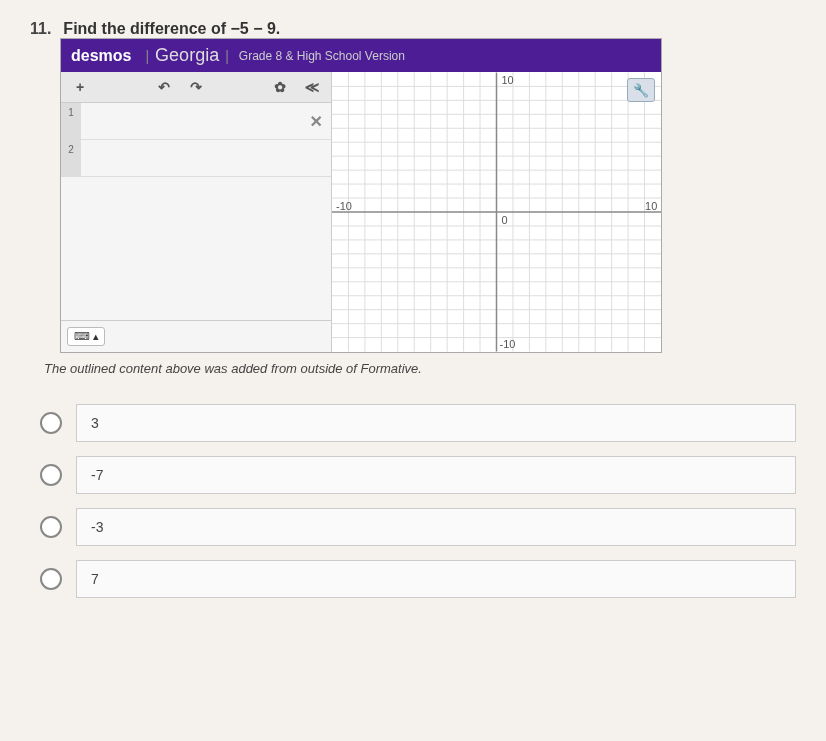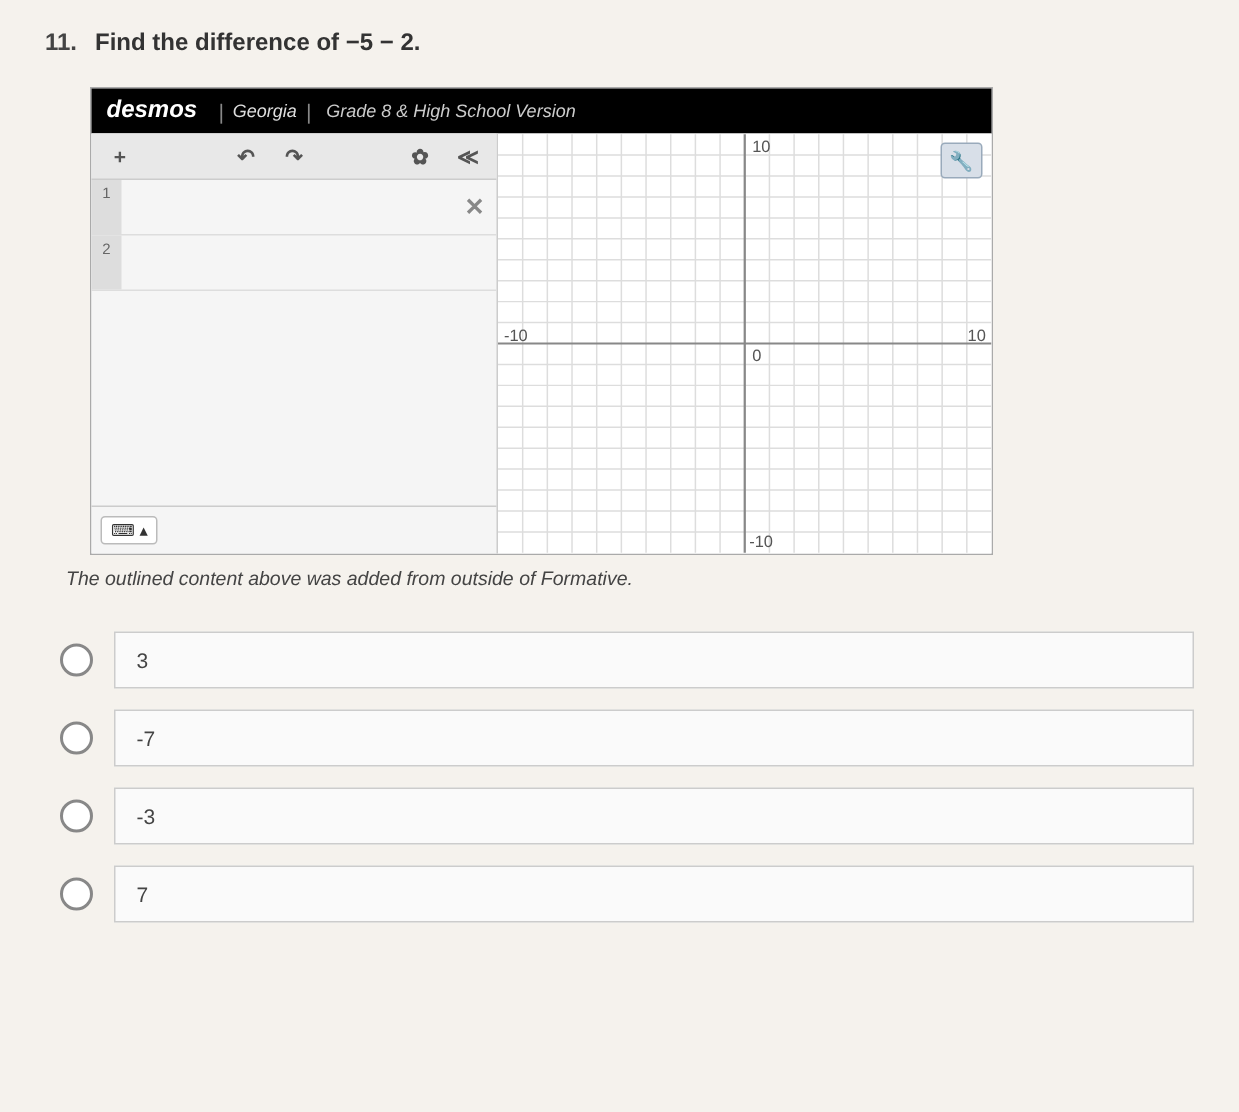--- a/index.html
+++ b/index.html
@@ -8,61 +8,59 @@
     font-family: Arial, sans-serif;
     background: #f5f2ed;
     color: #333;
     width: 826px;
     box-sizing: border-box;
   }
   .question-header {
     display: flex;
     align-items: baseline;
     gap: 12px;
-    margin-bottom: 20px;
   }
   .question-number {
     font-weight: bold;
     font-size: 16px;
     color: #444;
   }
   .question-text {
     font-weight: bold;
     font-size: 16px;
     color: #333;
   }
   .desmos-container {
     width: 600px;
     border: 1px solid #aaa;
     background: #fff;
     margin-left: 30px;
     margin-bottom: 8px;
   }
   .desmos-header {
-    background: #000000;
+    background: #4c1d95;
     color: #fff;
     display: flex;
     align-items: center;
     padding: 6px 10px;
     font-size: 14px;
-    font-style: italic;
   }
   .desmos-logo {
     font-weight: bold;
     font-size: 16px;
     color: #fff;
     margin-right: 8px;
   }
   .desmos-sep {
     color: #888;
     margin: 0 6px;
   }
   .desmos-sub1 {
     color: #ddd;
-    font-size: 12px;
+    font-size: 18px;
     text-align: right;
   }
   .desmos-sub2 {
     color: #ccc;
     font-size: 12px;
     margin-left: 4px;
     text-align: center;
   }
   .desmos-body {
     display: flex;
@@ -207,21 +205,21 @@
     font-size: 14px;
     color: #444;
     cursor: pointer;
   }
 </style>
 </head>
 <body>
 
 <div class="question-header">
   <span class="question-number">11.</span>
-  <span class="question-text">Find the difference of −5 − 2.</span>
+  <span class="question-text">Find the difference of −5 − 9.</span>
 </div>
 
 <div class="desmos-container">
   <div class="desmos-header">
     <span class="desmos-logo">desmos</span>
     <span class="desmos-sep">|</span>
     <span class="desmos-sub1">Georgia</span>
     <span class="desmos-sep">|</span>
     <span class="desmos-sub2">Grade 8 &amp; High School Version</span>
   </div>

